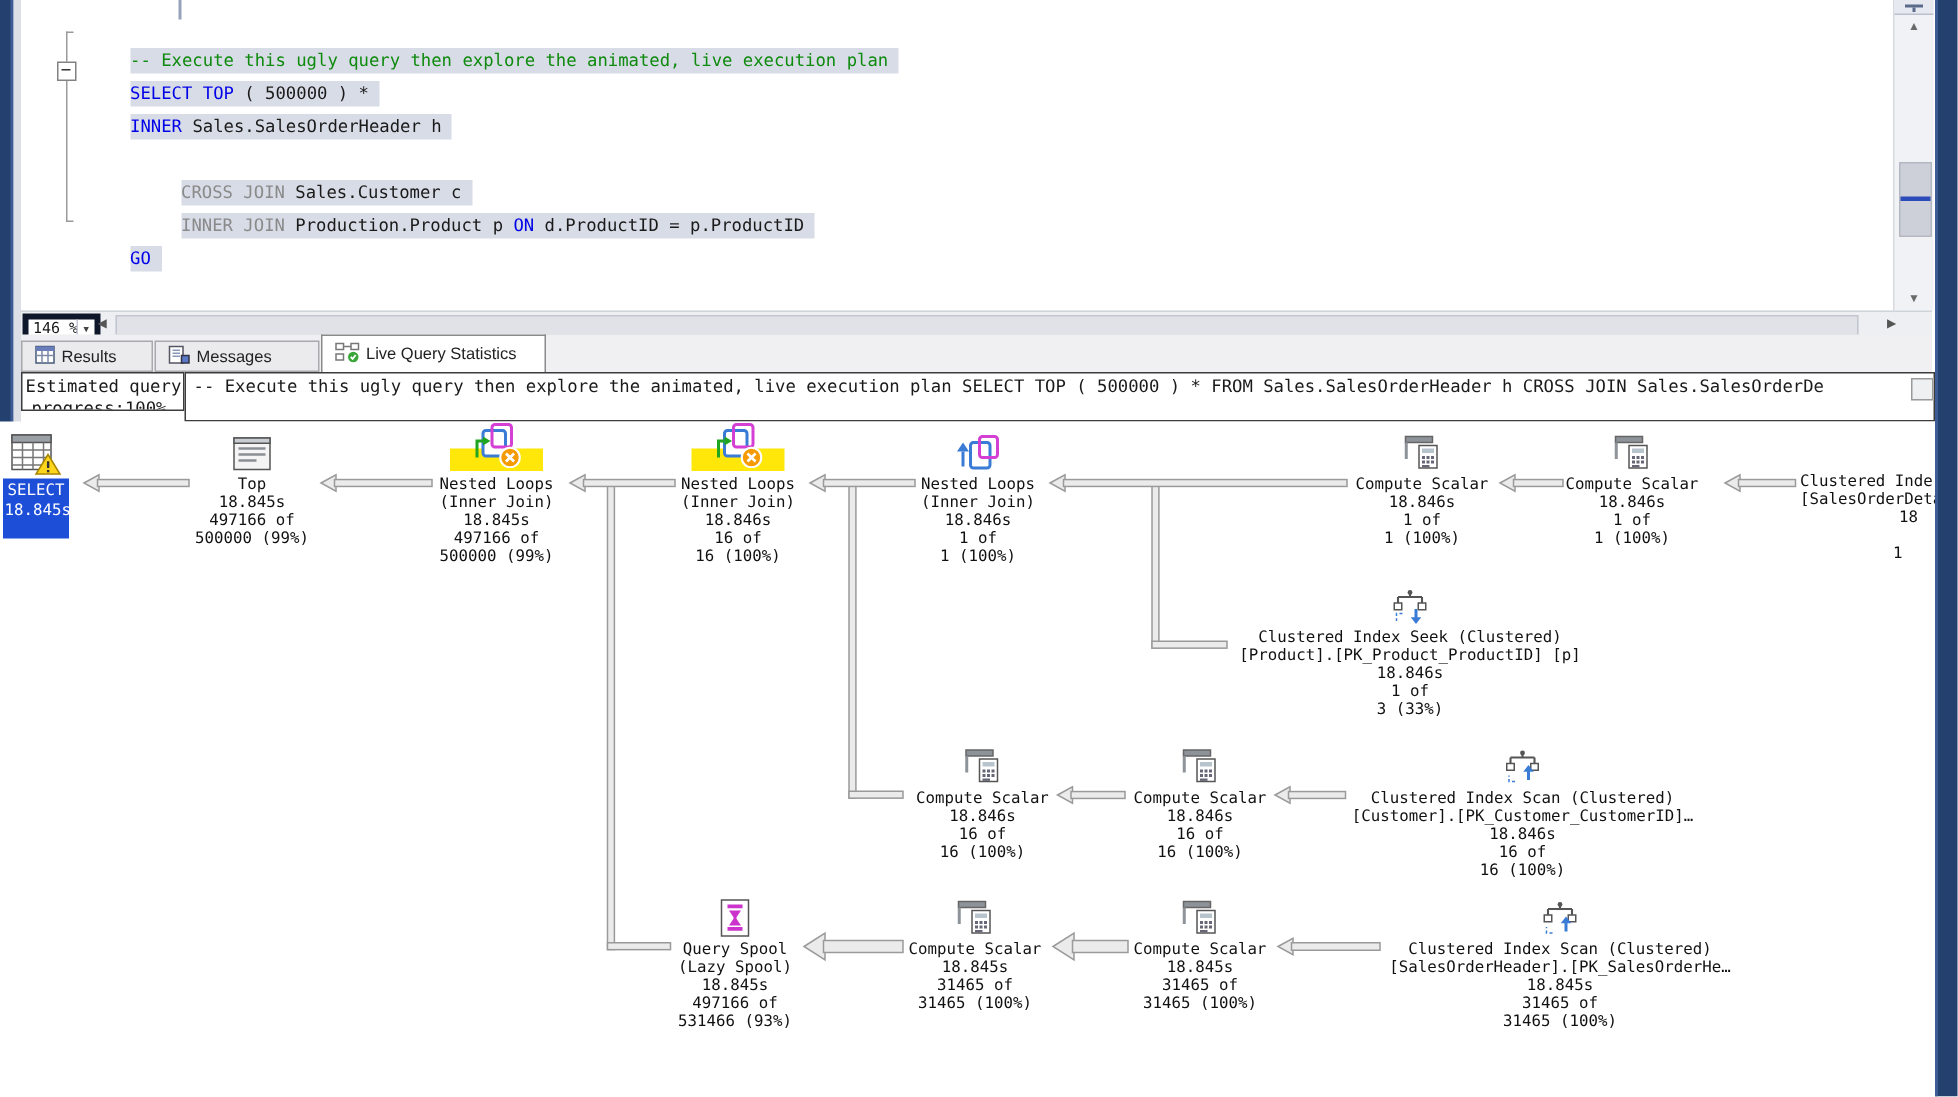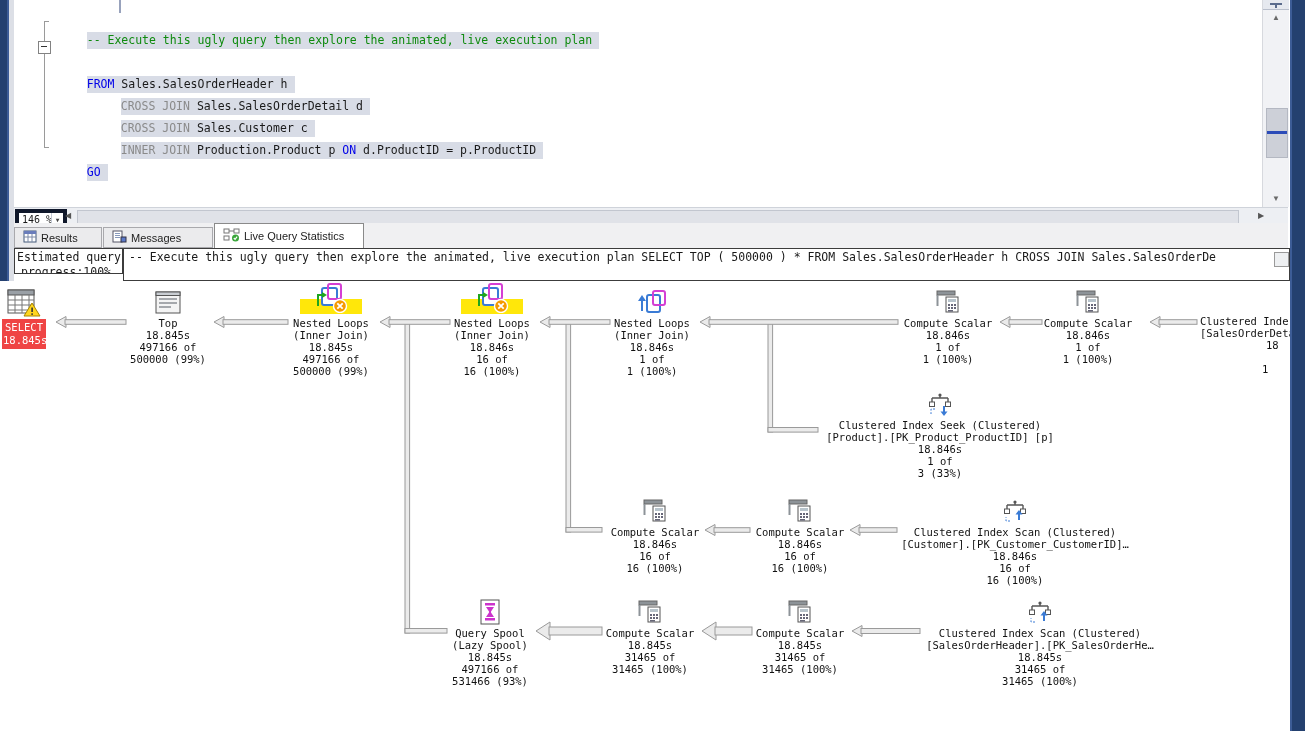--- a/index.html
+++ b/index.html
@@ -60,21 +60,21 @@
   .minibox{left:1260px;top:4px;width:13px;height:13px;background:#eef0f2;border:1px solid #9a9a9a;z-index:3}
 
   
   .plan{left:0;top:281px;width:1305px;height:450px;background:#fff;overflow:hidden}
   .planlinks{position:absolute;left:0;top:0}
   .pnode{position:absolute;text-align:center;font-family:"DejaVu Sans Mono",monospace;font-size:10.5px;line-height:12px;color:#111}
   .picon{position:relative;height:30px;display:flex;align-items:flex-end;justify-content:center;margin-bottom:2px}
   .picon svg{position:relative;z-index:1}
   .yellow-hl{position:absolute;left:50%;transform:translateX(-50%);top:14px;width:62px;height:15px;background:#ffe70a;z-index:0}
   .pl{white-space:pre;min-height:12px}
-  .selbox{background:#ef4444;color:#fff;padding:2px 1px 2px;line-height:13px}
+  .selbox{background:#1d4ed8;color:#fff;padding:2px 1px 12px;line-height:13px}
   .leftalign{text-align:left}
   .ind66{padding-left:66px}
   .ind62{padding-left:62px}
 </style>
 </head>
 <body>
 
 <div class="abs navy-left"></div>
 <div class="abs gutter-strip"></div>
 
@@ -83,25 +83,25 @@
   <div class="abs fold-vline"></div>
   <div class="abs fold-tick" style="left:30px;top:21px"></div>
   <div class="abs fold-tick" style="left:30px;top:147px"></div>
   <div class="abs fold-box">
       <span class="minus"></span>
     </div>
 
   <div class="code-line" style="left:45px;top:15px">
     <span class="selhl"><span class="cmt">-- Execute this ugly query then explore the animated, live execution plan</span></span>
   </div>
+  <div class="code-line" style="left:45px;top:37px">
+    <span class="selhl"><span class="kwb">SELECT TOP</span><span class="pln"> ( 500000 ) *</span></span>
+  </div>
   <div class="code-line" style="left:45px;top:59px">
-    <span class="selhl"><span class="kwb">FROM</span><span class="pln"> Sales.SalesOrderHeader h</span></span>
-  </div>
-  <div class="code-line" style="left:79px;top:81px">
-    <span class="selhl"><span class="kwg">CROSS JOIN</span><span class="pln"> Sales.SalesOrderDetail d</span></span>
+    <span class="selhl"><span class="kwb">INNER</span><span class="pln"> Sales.SalesOrderHeader h</span></span>
   </div>
   <div class="code-line" style="left:79px;top:103px">
     <span class="selhl"><span class="kwg">CROSS JOIN</span><span class="pln"> Sales.Customer c</span></span>
   </div>
   <div class="code-line" style="left:79px;top:125px">
     <span class="selhl"><span class="kwg">INNER JOIN</span><span class="pln"> Production.Product p </span><span class="kwb">ON</span><span class="pln"> d.ProductID = p.ProductID</span></span>
   </div>
   <div class="code-line" style="left:45px;top:147px">
     <span class="selhl"><span class="kwb">GO</span></span>
   </div>

